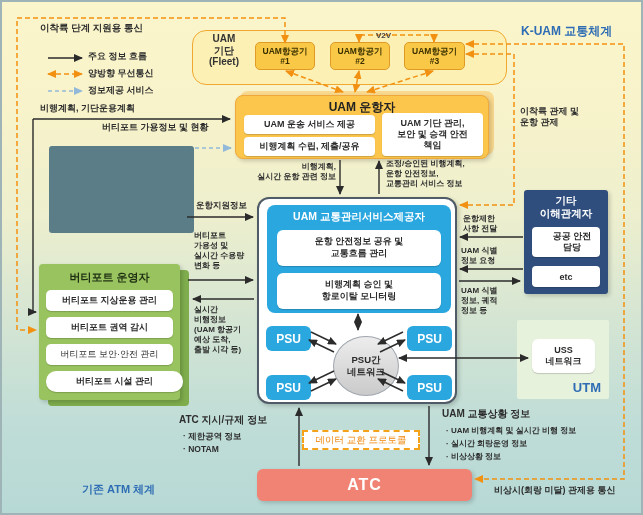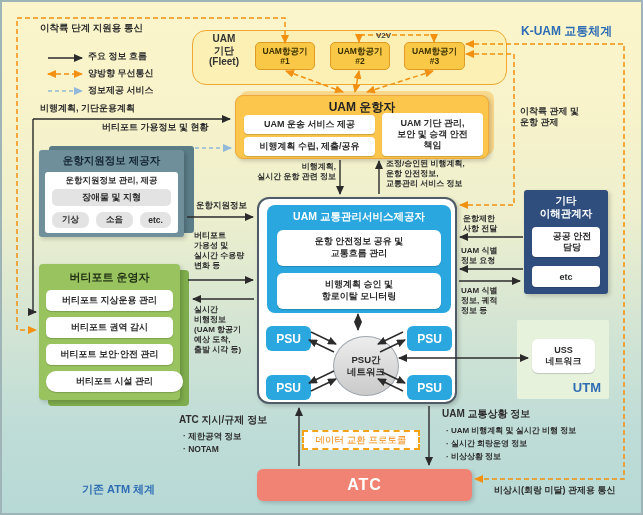--- a/index.html
+++ b/index.html
@@ -67,48 +67,38 @@
 
   <div class="lbl nw" style="left:38px;top:101px;font-size:9px;">비행계획, 기단운용계획</div>
   <div class="lbl nw" style="left:100px;top:120px;font-size:9px;">버티포트 가용정보 및 현황</div>
   <div class="lbl pre" style="left:234px;top:160px;width:100px;font-size:8px;text-align:right;">비행계획,
 실시간 운항 관련 정보</div>
   <div class="lbl pre" style="left:384px;top:157px;width:106px;font-size:8px;">조정/승인된 비행계획,
 운항 안전정보,
 교통관리 서비스 정보</div>
 
   <div class="abs" style="left:47px;top:144px;width:145px;height:87px;background:#5A7D88;border-radius:3px;z-index:5;"></div>
-  <div class="abs box-shadow" style="left:37px;top:148px;width:145px;height:87px;background:#6F8F9A;border-radius:3px;z-index:10;">
-    <div class="nw" style="position:absolute;left:0;top:4px;width:100%;text-align:center;font-size:10.5px;font-weight:700;color:#142638;">운항지원정보 제공자</div>
-    <div class="abs" style="left:6px;top:22px;width:133px;height:61px;background:#fff;border-radius:3px;">
-      <div class="nw" style="position:absolute;left:0;top:3px;width:100%;text-align:center;font-size:8.5px;font-weight:700;">운항지원정보 관리, 제공</div>
-      <div class="abs ctr nw" style="left:7px;top:17px;width:119px;height:17px;background:#E3E3E3;border-radius:5px;font-size:9px;font-weight:700;">장애물 및 지형</div>
-      <div class="abs ctr nw" style="left:7px;top:40px;width:37px;height:16px;background:#E3E3E3;border-radius:7px;font-size:8.5px;font-weight:700;">기상</div>
-      <div class="abs ctr nw" style="left:51px;top:40px;width:37px;height:16px;background:#E3E3E3;border-radius:7px;font-size:8.5px;font-weight:700;">소음</div>
-      <div class="abs ctr nw" style="left:95px;top:40px;width:31px;height:16px;background:#E3E3E3;border-radius:7px;font-size:8.5px;font-weight:700;">etc.</div>
-    </div>
-  </div>
 
   <div class="lbl nw" style="left:194px;top:198px;font-size:8.5px;">운항지원정보</div>
   <div class="lbl pre" style="left:192px;top:229px;width:64px;font-size:8px;">버티포트
 가용성 및
 실시간 수용량
 변화 등</div>
   <div class="lbl pre" style="left:192px;top:303px;width:68px;font-size:8px;">실시간
 비행정보
 (UAM 항공기
 예상 도착,
 출발 시각 등)</div>
 
   <div class="abs" style="left:46px;top:268px;width:141px;height:136px;background:#7FAD4D;border-radius:4px;z-index:5;"></div>
   <div class="abs box-shadow" style="left:37px;top:262px;width:141px;height:136px;background:#98C35E;border-radius:4px;z-index:10;">
     <div class="nw" style="position:absolute;left:0;top:6px;width:100%;text-align:center;font-size:11px;font-weight:700;color:#1E2D12;">버티포트 운영자</div>
     <div class="abs whitebox ctr nw" style="left:7px;top:26px;width:127px;height:21px;font-size:9px;font-weight:700;border-radius:5px;">버티포트 지상운용 관리</div>
     <div class="abs whitebox ctr nw" style="left:7px;top:53px;width:127px;height:21px;font-size:9px;font-weight:700;border-radius:5px;">버티포트 권역 감시</div>
-    <div class="abs whitebox ctr nw" style="left:7px;top:80px;width:127px;height:21px;font-size:9px;font-weight:700;border-radius:5px;">버티포트 보안·안전 관리</div>
+    <div class="abs whitebox ctr nw" style="left:7px;top:80px;width:127px;height:21px;font-size:9px;font-weight:400;border-radius:5px;">버티포트 보안·안전 관리</div>
     <div class="abs whitebox ctr nw" style="left:7px;top:107px;width:137px;height:21px;font-size:9px;font-weight:700;border-radius:10px;">버티포트 시설 관리</div>
   </div>
 
   <div class="abs box-shadow" style="left:255px;top:195px;width:200px;height:207px;background:#fff;border:2px solid #4F5B66;border-radius:12px;z-index:10;">
     <div class="abs" style="left:8px;top:6px;width:184px;height:108px;background:#2AA7DF;border-radius:8px;">
       <div class="nw" style="position:absolute;left:0;top:5px;width:100%;text-align:center;font-size:10.5px;font-weight:700;color:#fff;">UAM 교통관리서비스제공자</div>
       <div class="abs whitebox ctr pre" style="left:10px;top:25px;width:164px;height:36px;font-size:9px;font-weight:700;line-height:1.3;border-radius:6px;">운항 안전정보 공유 및
 교통흐름 관리</div>
       <div class="abs whitebox ctr pre" style="left:10px;top:68px;width:164px;height:36px;font-size:9px;font-weight:700;line-height:1.3;border-radius:6px;">비행계획 승인 및
 항로이탈 모니터링</div>

